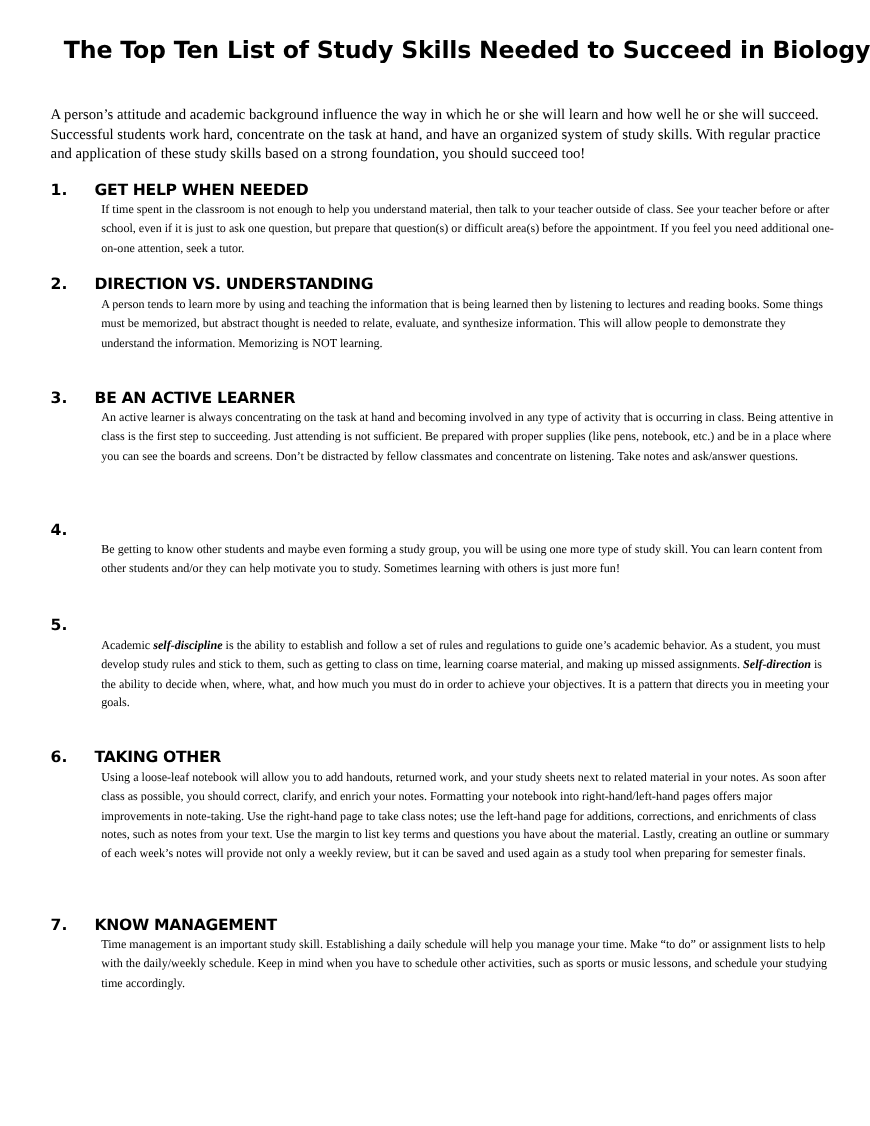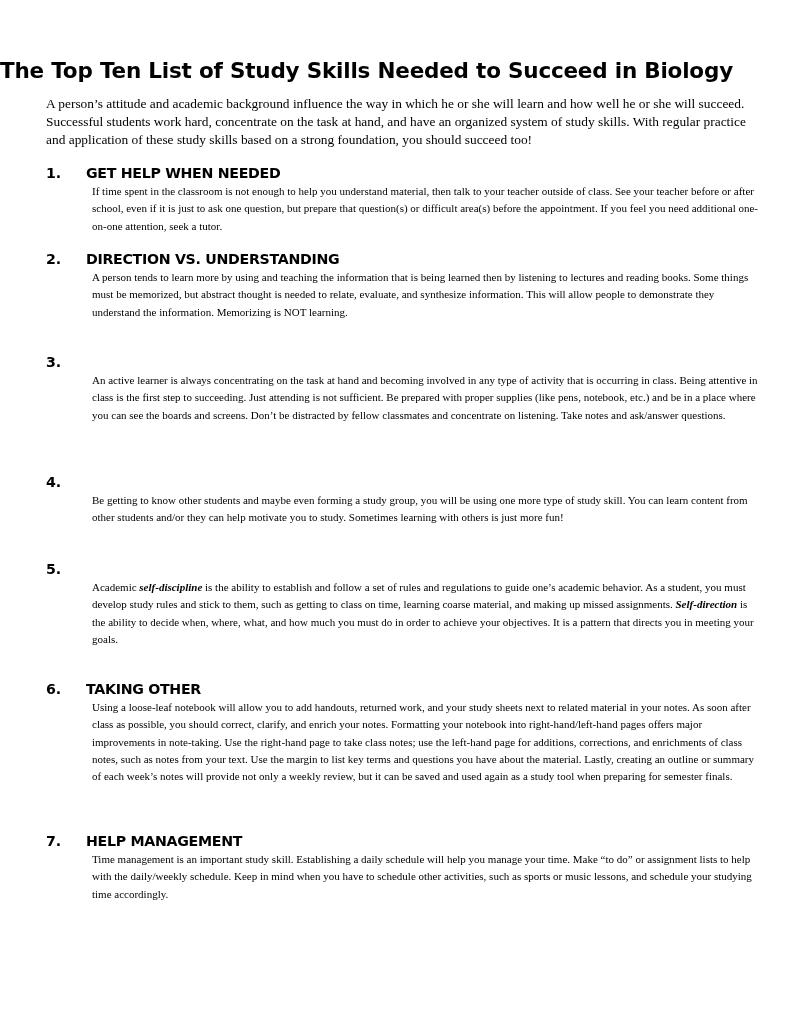--- a/index.html
+++ b/index.html
@@ -17,23 +17,23 @@
     .page {
       position: absolute;
       left: 0;
       top: 0;
       width: 791px;
       height: 1024px;
     }
     .title {
       position: absolute;
       left: 0;
-      top: 56px;
+      top: 32px;
       width: 791px;
-      text-align: left;
+      text-align: right;
       font-family: "DejaVu Sans", sans-serif;
       font-size: 21.5px;
       font-weight: bold;
       letter-spacing: -0.2px;
       margin: 0;
       line-height: 30px;
     }
     .intro {
       position: absolute;
       left: 46px;
@@ -98,20 +98,21 @@
     <div class="sec-head">
       <span class="sec-num">2.</span>
       <span class="sec-title">DIRECTION VS. UNDERSTANDING</span>
     </div>
     <p class="sec-body">A person tends to learn more by using and teaching the information that is being learned then by listening to lectures and reading books.  Some things must be memorized, but abstract thought is needed to relate, evaluate, and synthesize information.  This will allow people to demonstrate they understand the information.  Memorizing is NOT learning.</p>
   </div>
 
   <div class="section" style="top:352px;">
     <div class="sec-head">
       <span class="sec-num">3.</span>
+      <span class="sec-title">BE AN ACTIVE LEARNER</span>
     </div>
     <p class="sec-body">An active learner is always concentrating on the task at hand and becoming involved in any type of activity that is occurring in class.  Being attentive in class is the first step to succeeding.  Just attending is not sufficient.  Be prepared with proper supplies (like pens, notebook, etc.) and be in a place where you can see the boards and screens.  Don’t be distracted by fellow classmates and concentrate on listening.  Take notes and ask/answer questions.</p>
   </div>
 
   <div class="section" style="top:472px;">
     <div class="sec-head">
       <span class="sec-num">4.</span>
     </div>
     <p class="sec-body">Be getting to know other students and maybe even forming a study group, you will be using one more type of study skill.  You can learn content from other students and/or they can help motivate you to study.  Sometimes learning with others is just more fun!</p>
   </div>
@@ -127,18 +128,18 @@
     <div class="sec-head">
       <span class="sec-num">6.</span>
       <span class="sec-title">TAKING OTHER</span>
     </div>
     <p class="sec-body">Using a loose-leaf notebook will allow you to add handouts, returned work, and your study sheets next to related material in your notes.  As soon after class as possible, you should correct, clarify, and enrich your notes.  Formatting your notebook into right-hand/left-hand pages offers major improvements in note-taking.  Use the right-hand page to take class notes; use the left-hand page for additions, corrections, and enrichments of class notes, such as notes from your text.  Use the margin to list key terms and questions you have about the material.  Lastly, creating an outline or summary of each week’s notes will provide not only a weekly review, but it can be saved and used again as a study tool when preparing for semester finals.</p>
   </div>
 
   <div class="section" style="top:831px;">
     <div class="sec-head">
       <span class="sec-num">7.</span>
-      <span class="sec-title">HELP MANAGEMENT</span>
+      <span class="sec-title">KNOW MANAGEMENT</span>
     </div>
     <p class="sec-body">Time management is an important study skill.  Establishing a daily schedule will help you manage your time.  Make “to do” or assignment lists to help with the daily/weekly schedule.  Keep in mind when you have to schedule other activities, such as sports or music lessons, and schedule your studying time accordingly.</p>
   </div>
 
 </div>
 
 </body></html>

